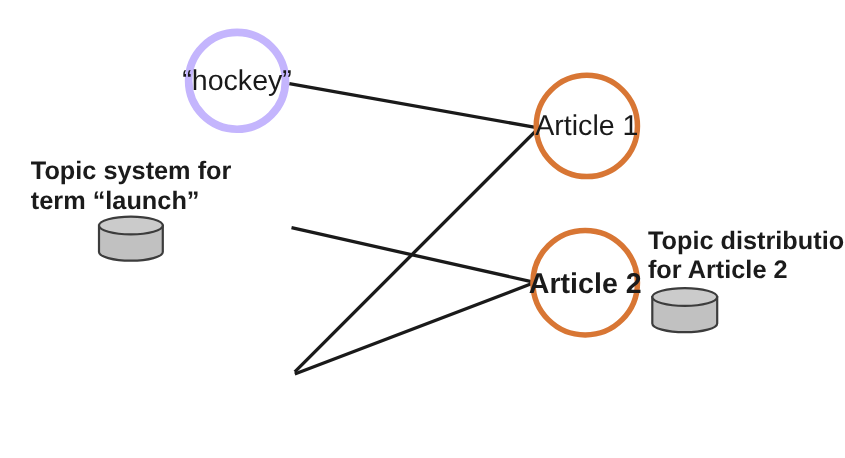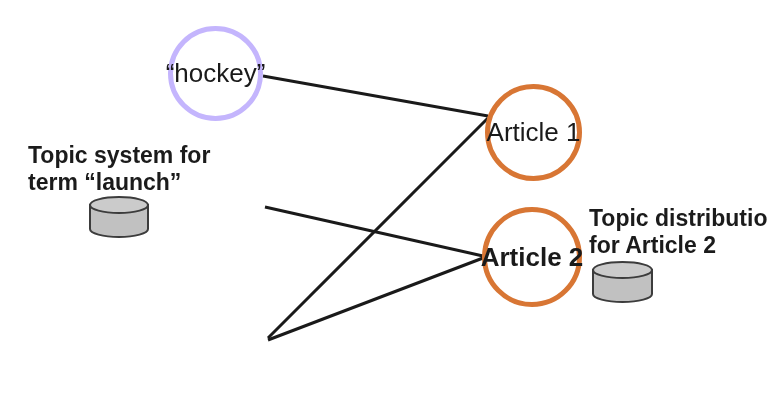--- a/index.html
+++ b/index.html
@@ -29,30 +29,30 @@
     display: flex;
     align-items: center;
     justify-content: center;
     box-sizing: border-box;
     color: #1a1a1a;
     font-size: 26px;
     font-weight: 400;
     white-space: nowrap;
   }
   .term-node {
-    border: 5px solid #c4b5fd;
+    border: 7px solid #c4b5fd;
     justify-content: center;
   }
   .article-node {
     border: 5px solid #d87634;
   }
   .node-hockey  { left: 168px; top: 26px;  width: 95px;  height: 95px;  }
   .node-launch  { left: 165px; top: 158px; width: 100px; height: 100px; }
   .node-system  { left: 166px; top: 296px; width: 105px; height: 105px; }
-  .node-article1{ left: 485px; top: 84px;  width: 97px;  height: 97px;  }
+  .node-article1{ left: 485px; top: 66px;  width: 97px;  height: 97px;  }
   .node-article2{ left: 482px; top: 207px; width: 100px; height: 100px; font-weight: bold; }
   .annotation {
     position: absolute;
     color: #1b1b1b;
     font-size: 23px;
     font-weight: 600;
     line-height: 27px;
     white-space: nowrap;
   }
   .annotation-left  { left: 28px;  top: 142px; }

